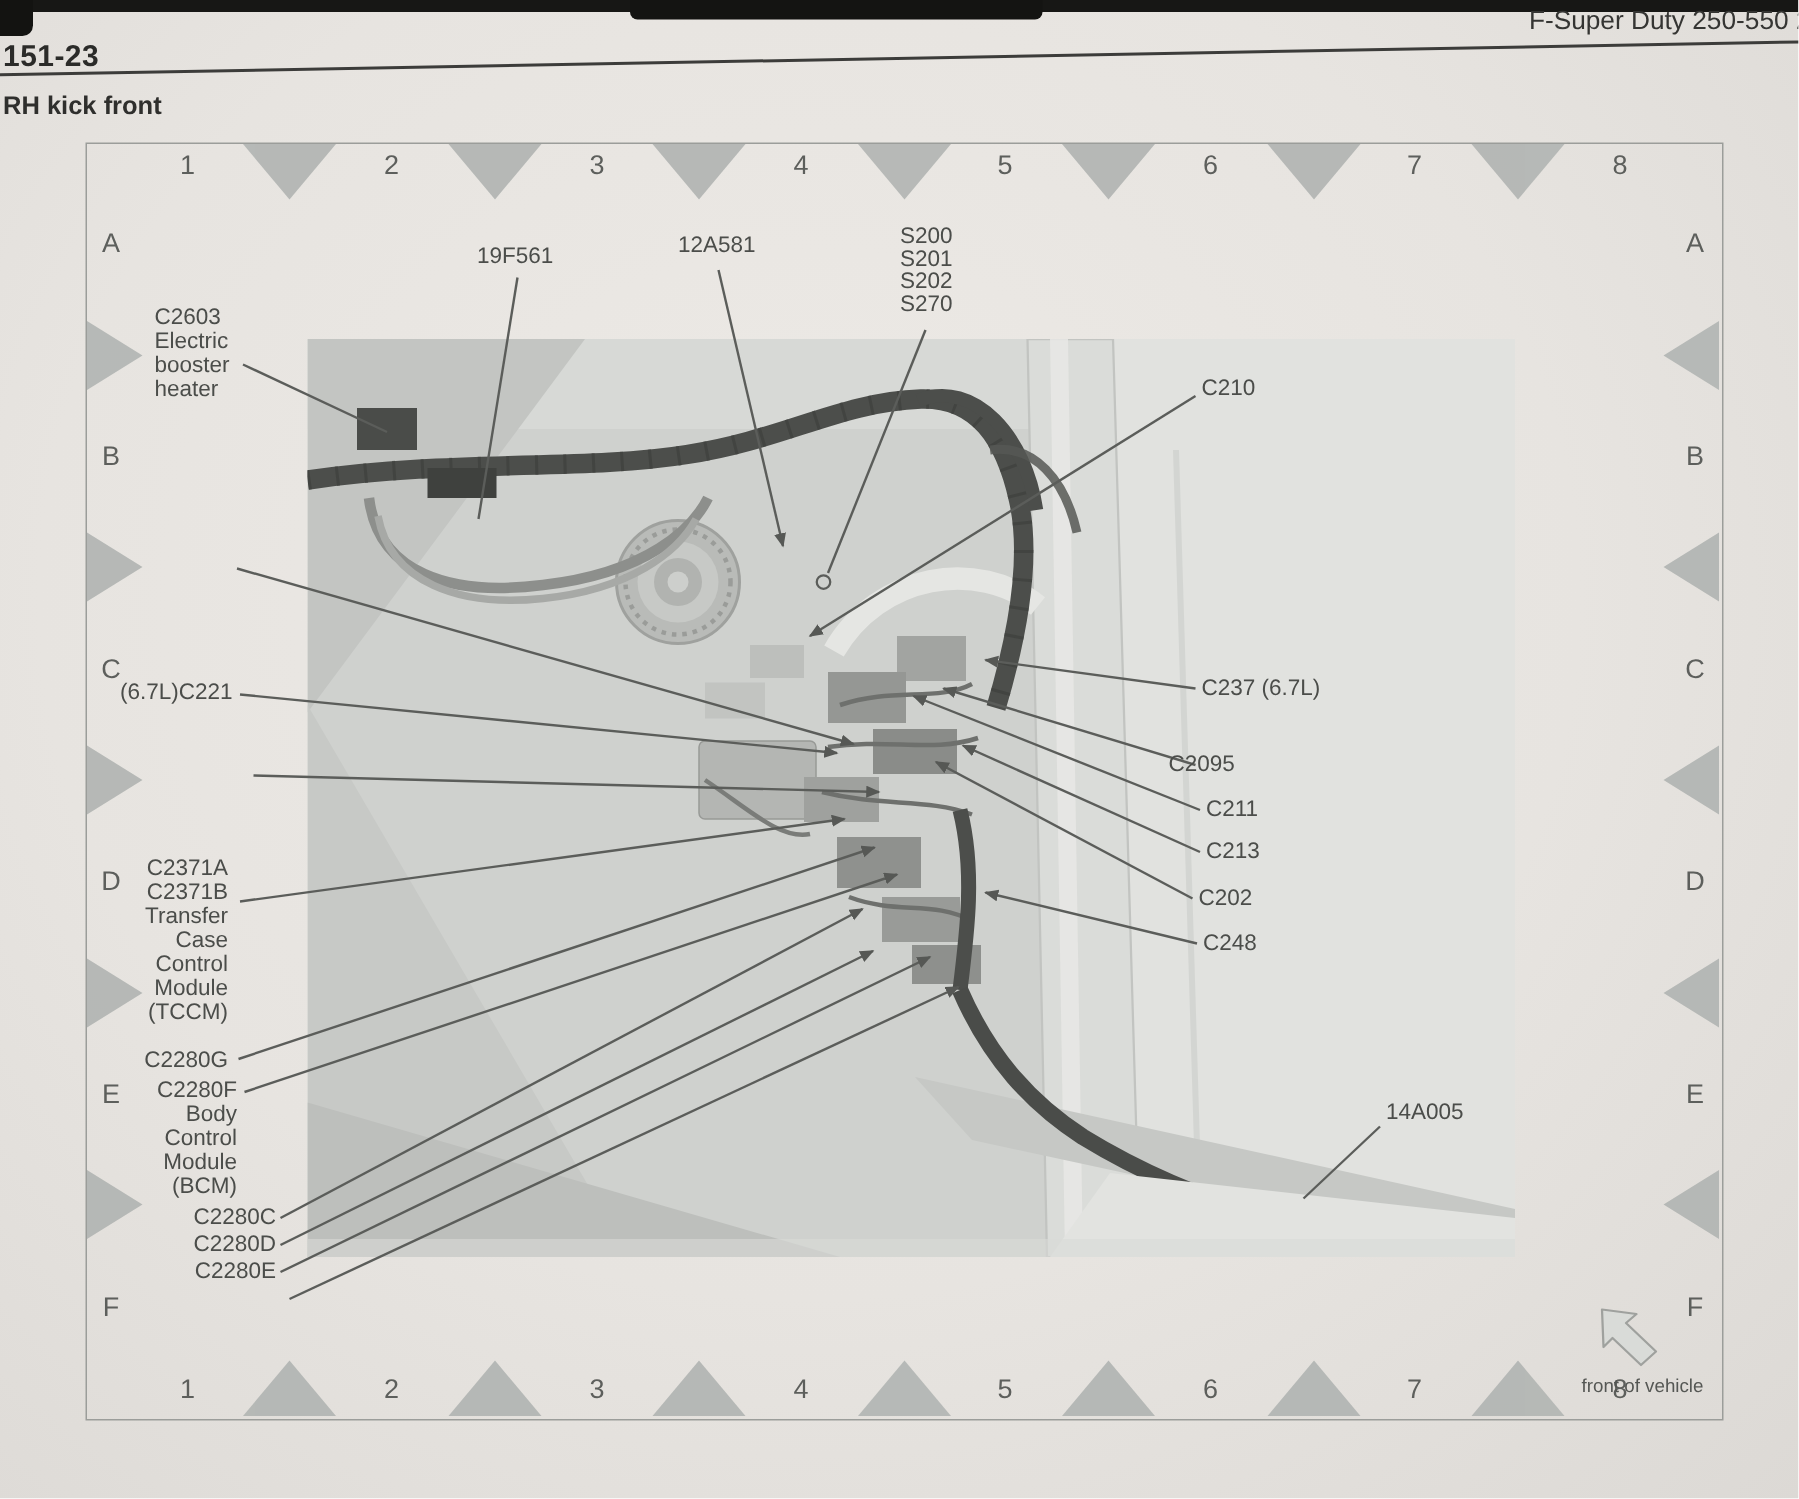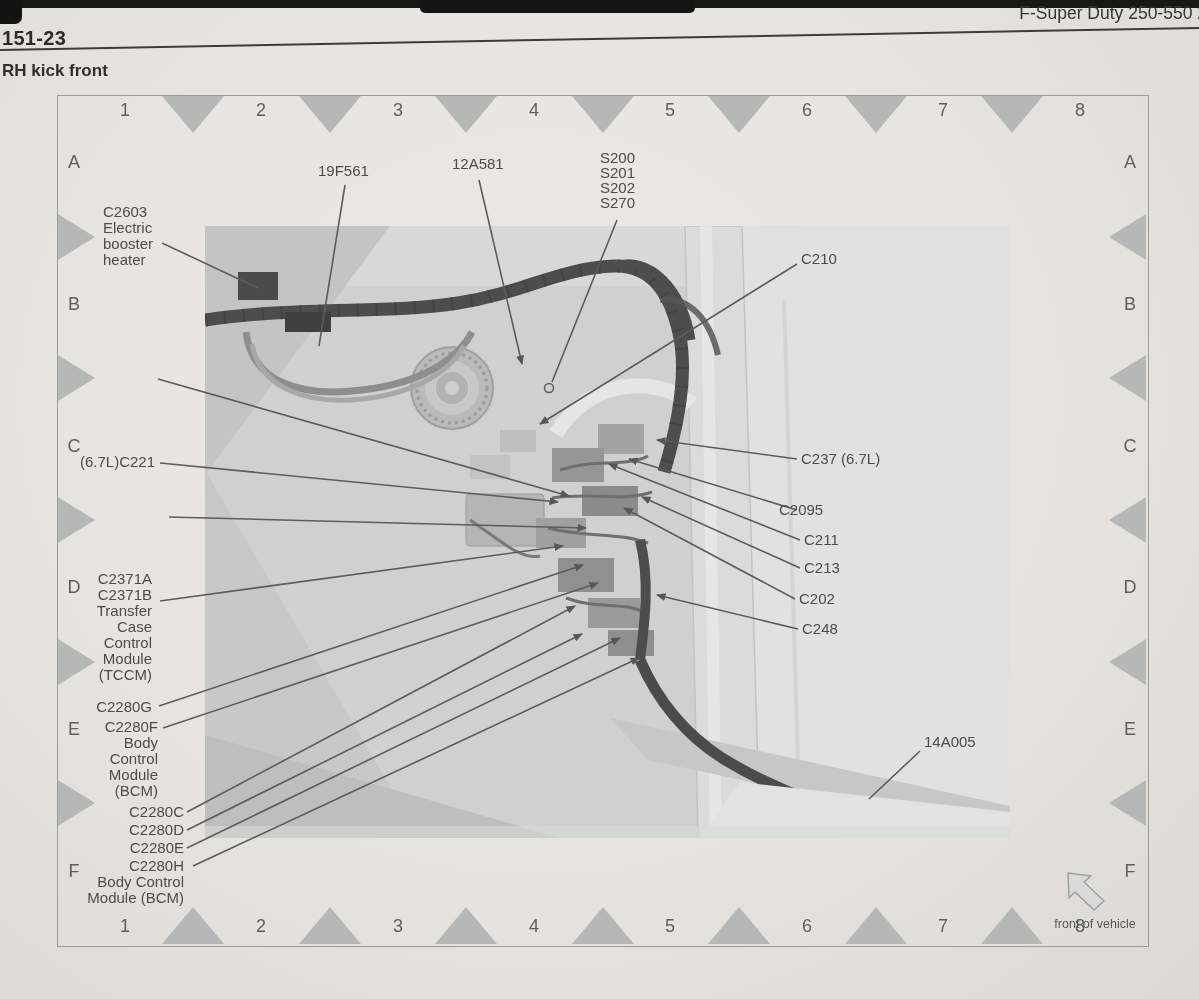--- a/index.html
+++ b/index.html
@@ -212,23 +212,20 @@
 (TCCM)</div>
   <div class="co ra" style="left:62px;top:699px;width:90px">C2280G</div>
   <div class="co ra" style="left:43px;top:719px;width:115px">C2280F
 Body
 Control
 Module
 (BCM)</div>
   <div class="co ra" style="left:100px;top:804px;width:84px">C2280C</div>
   <div class="co ra" style="left:100px;top:822px;width:84px">C2280D</div>
   <div class="co ra" style="left:100px;top:840px;width:84px">C2280E</div>
-  <div class="co ra" style="left:60px;top:858px;width:124px">C2280H
-Body Control
-Module (BCM)</div>
   <div class="co" style="left:801px;top:451px">C237 (6.7L)</div>
   <div class="co" style="left:779px;top:502px">C2095</div>
   <div class="co" style="left:804px;top:532px">C211</div>
   <div class="co" style="left:804px;top:560px">C213</div>
   <div class="co" style="left:799px;top:591px">C202</div>
   <div class="co" style="left:802px;top:621px">C248</div>
   <div class="co" style="left:924px;top:734px">14A005</div>
 
   <div class="fov">front of vehicle</div>
 </div>

